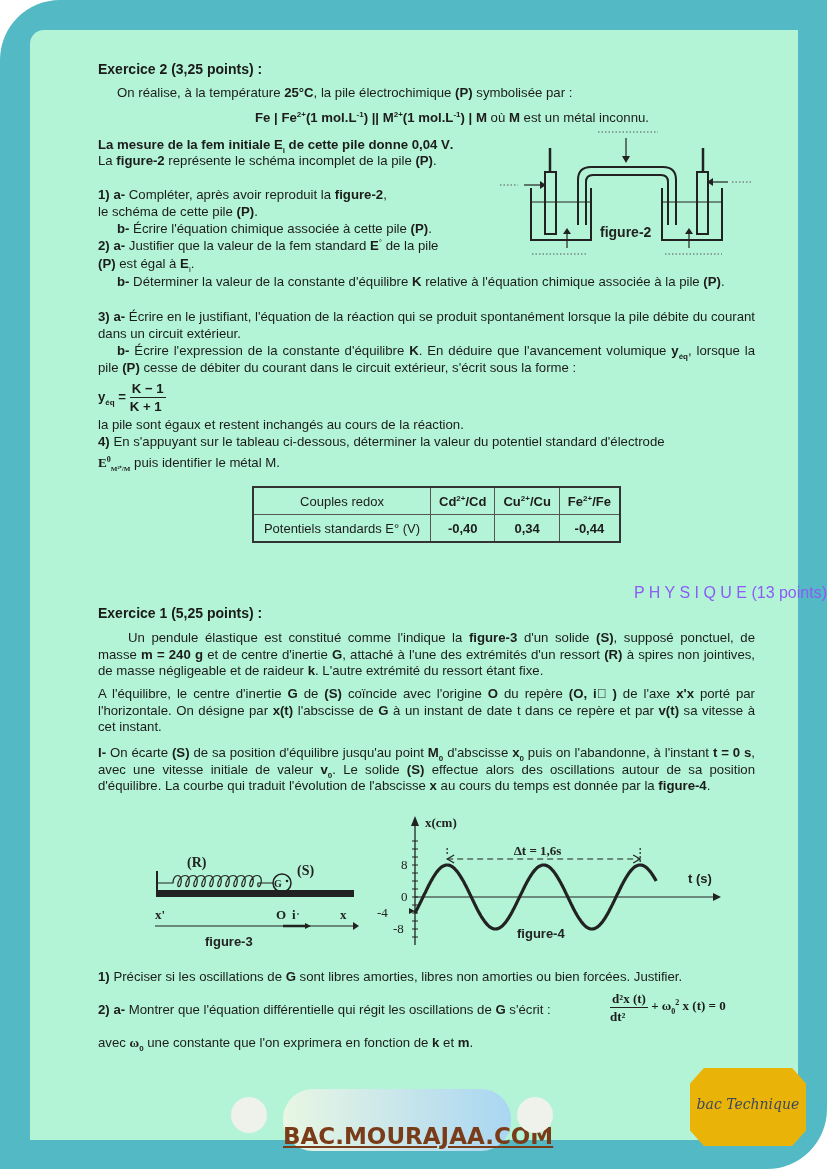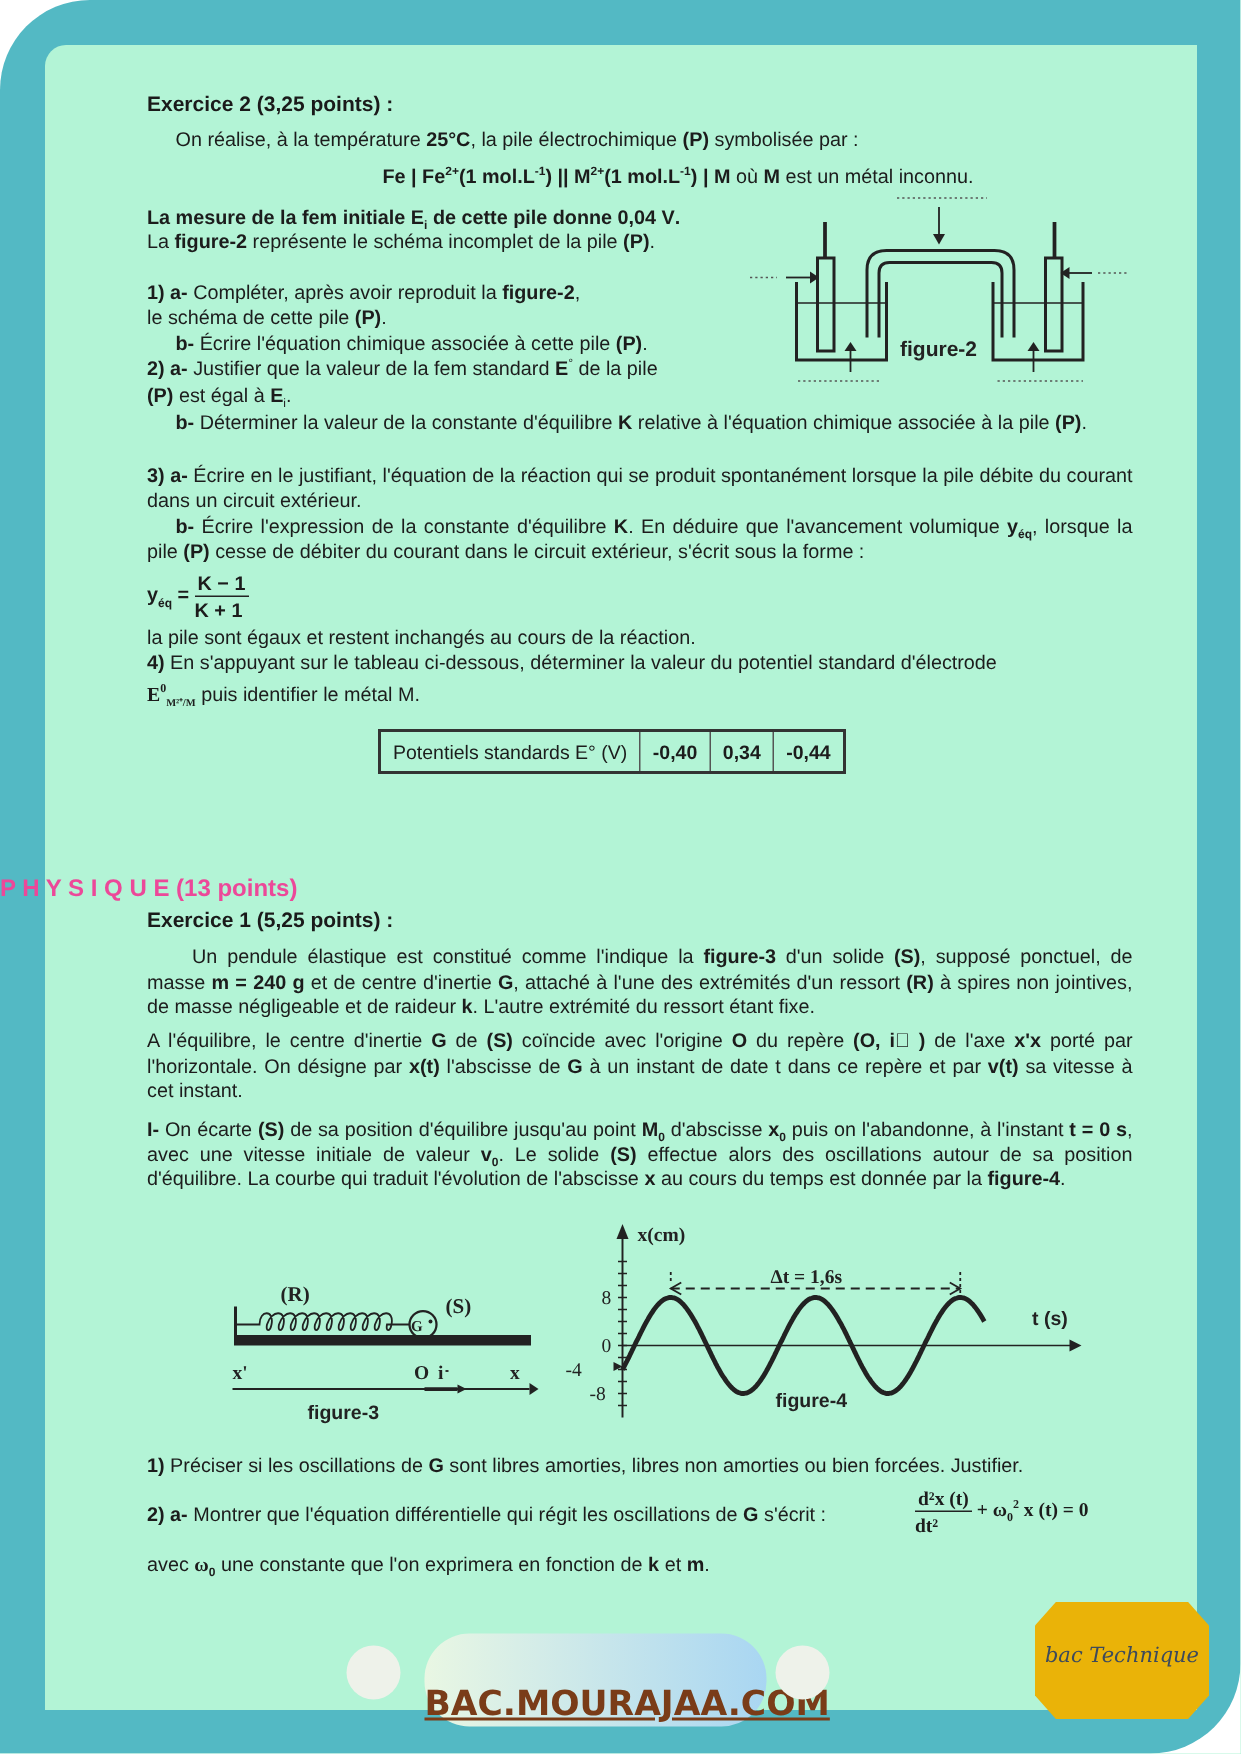--- a/index.html
+++ b/index.html
@@ -4,21 +4,21 @@
 <style>
   html,body{margin:0;padding:0;}
   body{width:827px;height:1169px;background:#ffffff;position:relative;overflow:hidden;font-family:"Liberation Sans",sans-serif;}
   .frame{position:absolute;left:0;top:0;width:827px;height:1169px;background:#53b9c4;border-radius:60px 0 60px 0;}
   .page{position:absolute;left:30px;top:30px;width:768px;height:1110px;background:#b3f4d6;border-radius:14px 0 0 0;}
   .txt{position:absolute;font-size:13.2px;line-height:16.5px;color:#1c1c1c;}
   .b{font-weight:bold;}
   .just{text-align:justify;}
   sup,sub{font-size:8px;line-height:0;}
   .h{position:absolute;font-weight:bold;font-size:14px;color:#1a1a1a;}
-  .physique{position:absolute;left:0;width:827px;top:584px;text-align:left;font-weight:bold;font-size:16px;color:#ec4899;}
+  .physique{position:absolute;left:0;width:827px;top:584px;text-align:right;font-weight:normal;font-size:16px;color:#8b5cf6;}
   table.redox{position:absolute;left:252px;top:486px;border-collapse:collapse;border:2px solid #333;font-size:13px;}
   table.redox td{border:1px solid #555;padding:0 8px;height:26px;text-align:center;color:#1c1c1c;}
   .frac{display:inline-block;vertical-align:middle;text-align:left;font-weight:bold;}
   .frac span{display:block;line-height:17px;}
   .frac .num{border-bottom:1.3px solid #222;padding:0 2px;}
   .serif{font-family:"Liberation Serif",serif;}
   .banner{position:absolute;left:283px;top:1089px;width:228px;height:62px;border-radius:30px;background:linear-gradient(90deg,#e9f7e3,#a9d6f2);}
   .banner .ar{position:absolute;left:0;width:228px;top:4px;text-align:center;font-size:20px;font-weight:bold;color:#7a3c18;text-decoration:underline;font-family:"DejaVu Sans",sans-serif;}
   .banner .en{position:absolute;left:0;width:228px;top:34px;text-align:center;font-size:23px;font-weight:bold;color:#7a3c18;text-decoration:underline;font-family:"DejaVu Sans",sans-serif;}
   .logo-circle{position:absolute;width:36px;height:36px;border-radius:50%;background:#eef2ea;}
@@ -92,20 +92,26 @@
     <line x1="0" y1="55" x2="18" y2="55"></line>
     <line x1="232" y1="52" x2="252" y2="52"></line>
     <line x1="32" y1="124" x2="86" y2="124"></line>
     <line x1="165" y1="124" x2="222" y2="124"></line>
   </g>
   <text x="100" y="107" font-family="Liberation Sans, sans-serif" font-weight="bold" font-size="14" fill="#222">figure-2</text>
 </svg>
 
 <table class="redox">
   <tbody>
+      <tr>
+    <td style="width:160px;">Couples redox</td>
+    <td class="b"><span>Cd</span><sup>2+</sup><span>/Cd</span></td>
+    <td class="b"><span>Cu</span><sup>2+</sup><span>/Cu</span></td>
+    <td class="b"><span>Fe</span><sup>2+</sup><span>/Fe</span></td>
+  </tr>
   <tr>
     <td>Potentiels standards E° (V)</td>
     <td class="b">-0,40</td>
     <td class="b">0,34</td>
     <td class="b">-0,44</td>
   </tr>
 </tbody>
   </table>
 
 <div class="physique">P H Y S I Q U E (13 points)</div>

